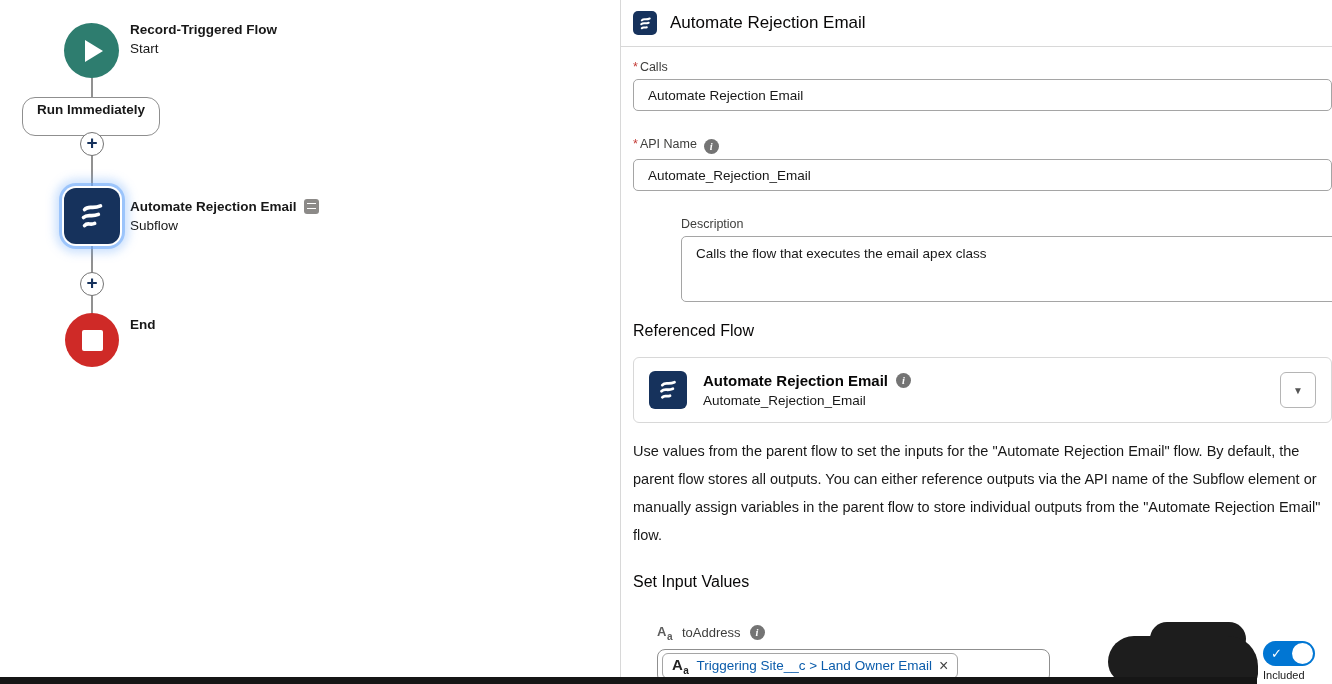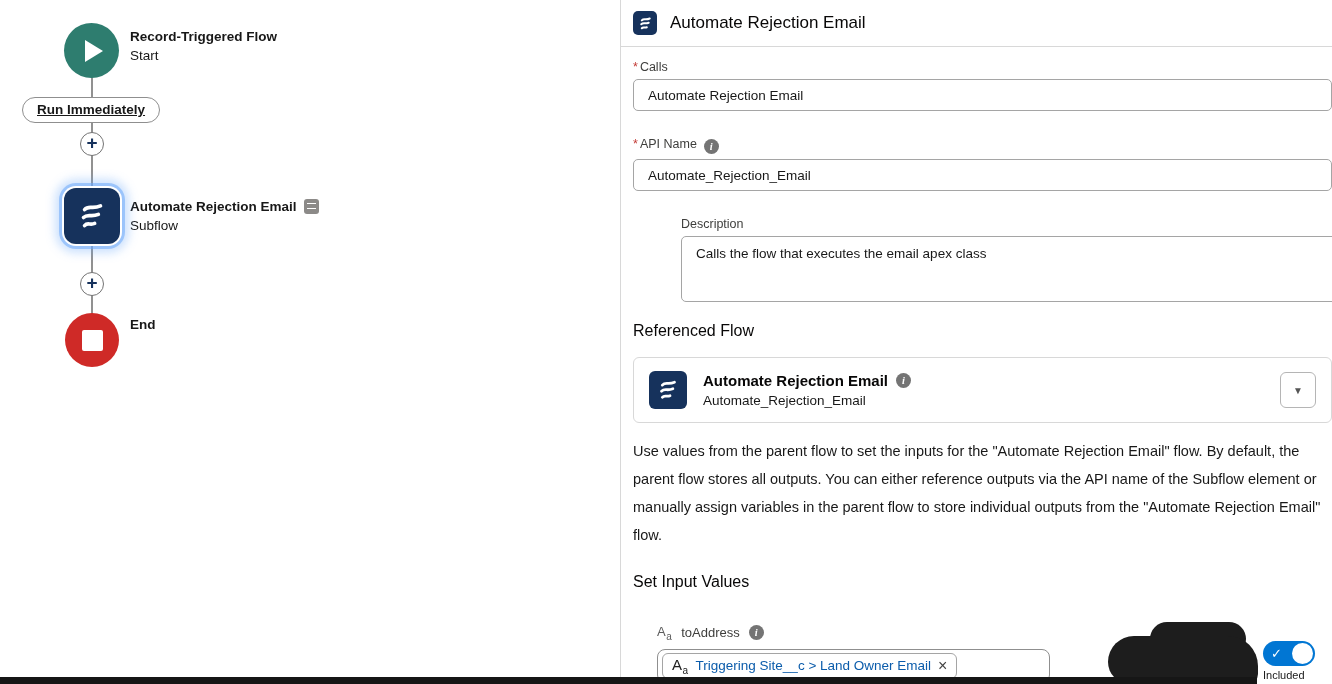--- a/index.html
+++ b/index.html
@@ -13,23 +13,23 @@
 
   .start-node { position:absolute; left:64px; top:23px; width:55px; height:55px; border-radius:50%;
                 background:#2e7d6f; display:flex; align-items:center; justify-content:center; }
   .play-tri { width:0; height:0; margin-left:5px;
               border-top:11px solid transparent; border-bottom:11px solid transparent;
               border-left:18px solid #fff; }
   .node-label { position:absolute; left:130px; font-size:13.5px; }
   .node-title { font-weight:bold; color:#181818; display:flex; align-items:center; gap:7px;}
   .node-sub { color:#181818; margin-top:4px; }
 
-  .path-pill { position:absolute; left:22px; top:97px; height:26px; padding:0 14px;
+  .path-pill { position:absolute; left:22px; top:97px; height:39px; padding:0 14px;
                background:#fff; border:1px solid #8f8f8f; border-radius:13px;
-               font-size:13.5px; font-weight:bold; line-height:24px; z-index:2; color:#181818;text-decoration:underline;}
+               font-size:13.5px; font-weight:bold; line-height:24px; z-index:2; color:#181818;}
 
   .plus-circle { position:absolute; left:80px; width:24px; height:24px; border-radius:50%;
                  background:#fff; border:1.5px solid #747474; color:#16325c;
                  font-size:19px; font-weight:bold; line-height:20px; text-align:center; z-index:2;}
   .plus-1 { top:132px; }
   .plus-2 { top:272px; }
 
   .subflow-node { position:absolute; left:64px; top:188px; width:56px; height:56px;
                   background:#16325c; border-radius:12px;
                   box-shadow:0 0 0 2px #fff, 0 0 0 5px rgba(110,170,250,.55), 0 0 10px 9px rgba(110,170,250,.35);
@@ -78,21 +78,21 @@
   .rf-title { font-size:15px; font-weight:bold; color:#080707; display:flex; align-items:center; gap:8px;}
   .rf-sub { font-size:13.5px; margin-top:4px; color:#181818; }
   .rf-spacer { flex:1; }
   .dd-btn { width:36px; height:36px; background:#fff; border:1px solid #b5b5b5; border-radius:6px;
             color:#555; font-size:10px; display:flex; align-items:center; justify-content:center; }
 
   .help-text { width:700px; font-size:14.5px; line-height:28px; margin-top:14px; color:#181818; }
   .siv-heading { margin-top:24px; }
 
   .to-addr { margin-top:33px; margin-left:24px; }
-  .type-glyph { color:#5c5c5c; font-size:13px; letter-spacing:0.5px; }
+  .type-glyph { color:#5c5c5c; font-size:13px; letter-spacing:0.5px;font-weight:bold; }
   .type-glyph sub { font-size:10px; }
   .to-addr-label-row { display:flex; align-items:center; gap:9px; font-size:13px; color:#3e3e3c; }
   .pill-box { margin-top:7px; width:393px; height:34px; border:1px solid #8f8f8f; border-radius:8px;
               padding:3px 4px; display:flex; align-items:center; background:#fff;}
   .res-pill { display:inline-flex; align-items:center; gap:7px; height:26px; border:1px solid #a5a5a5;
               border-radius:6px; padding:0 9px; background:#fff;}
   .res-pill .type-glyph { color:#222; font-size:15px; }
   .pill-text { color:#0b5cab; font-size:13.5px; white-space:nowrap; }
   .pill-x { color:#444; font-size:16px; line-height:1; cursor:pointer; }
 
@@ -113,21 +113,21 @@
 <body>
 
 <div class="stage">
 
   <div class="canvas">
     <div class="connector"></div>
 
     <div class="start-node">
       <div class="play-tri"></div>
     </div>
-    <div class="node-label" style="top:29px;">
+    <div class="node-label" style="top:22px;">
       <div class="node-title">
           <span>Record-Triggered Flow</span>
         </div>
       <div class="node-sub">Start</div>
     </div>
 
     <div class="path-pill">Run Immediately</div>
 
     <div class="plus-circle plus-1">
       <span>+</span>

